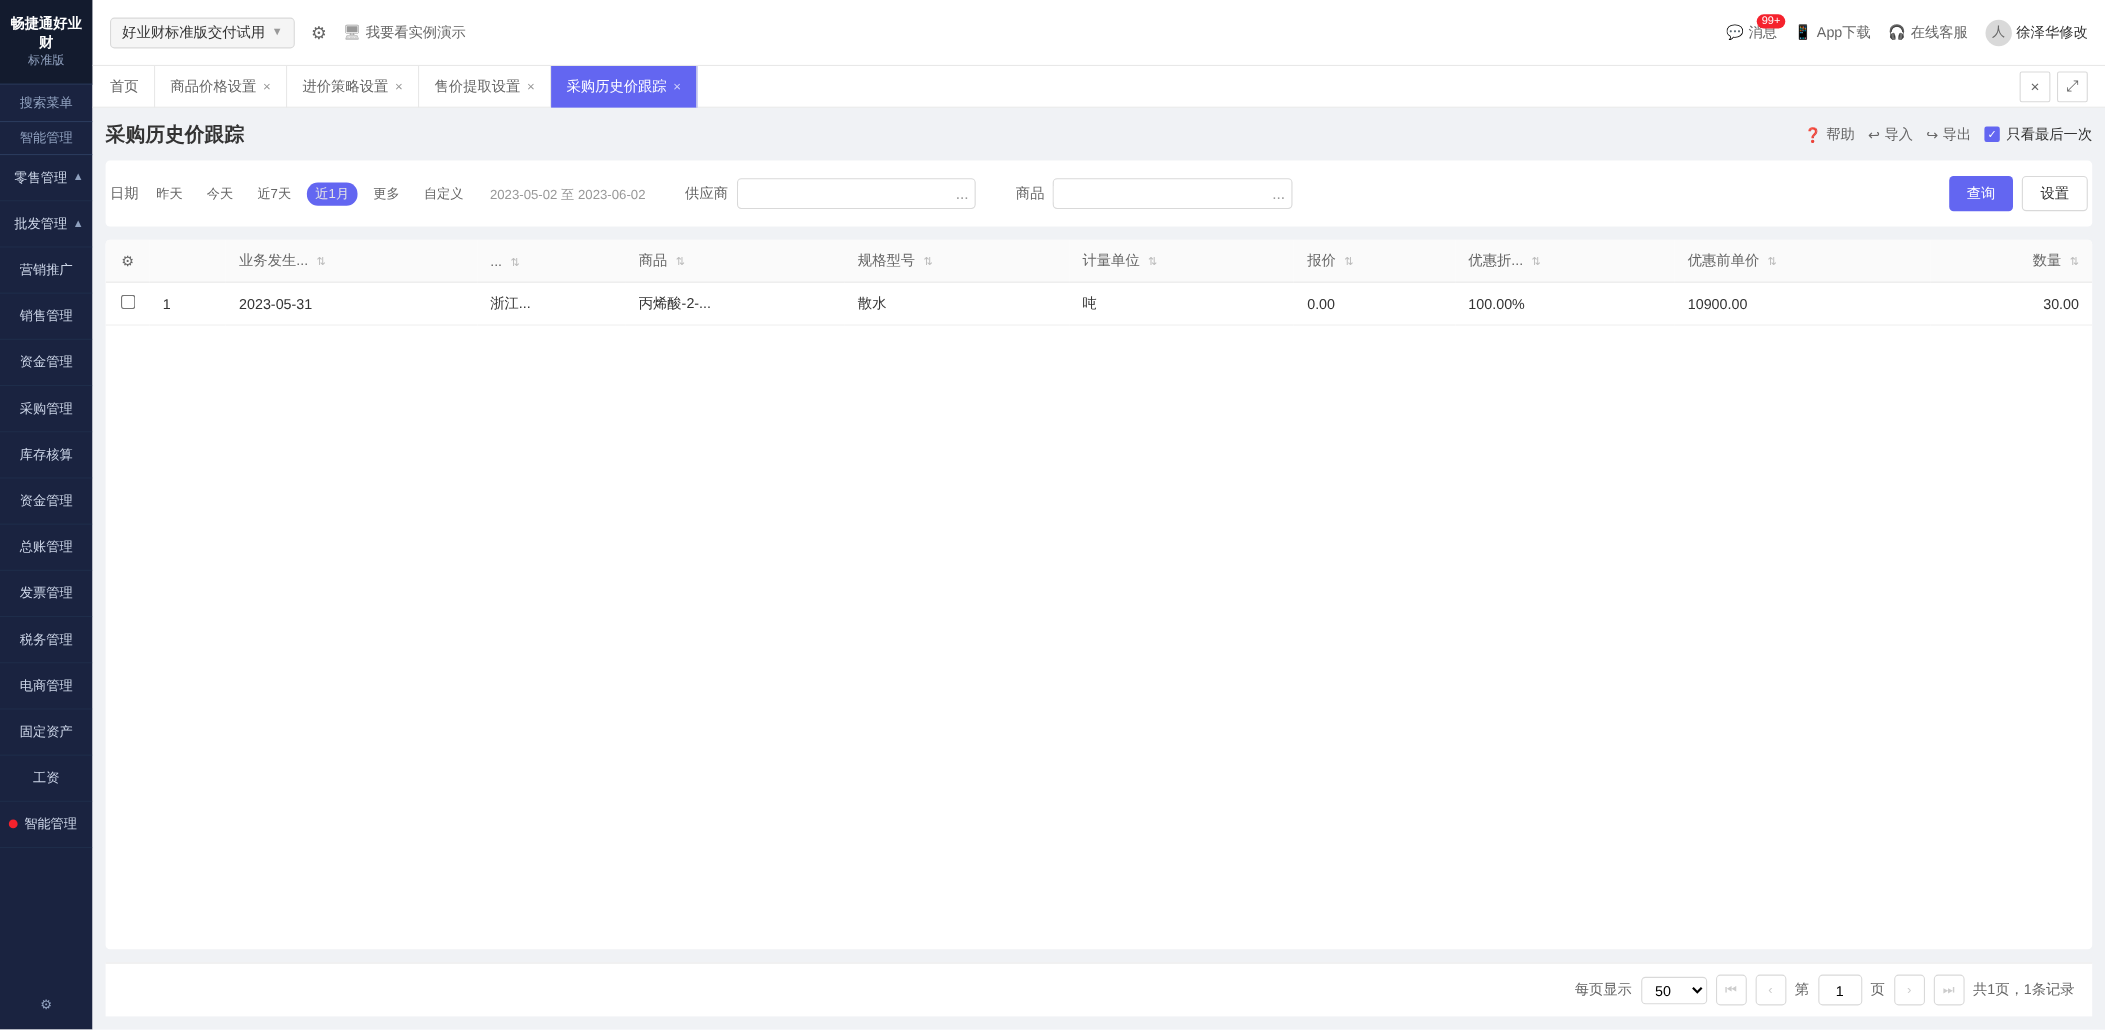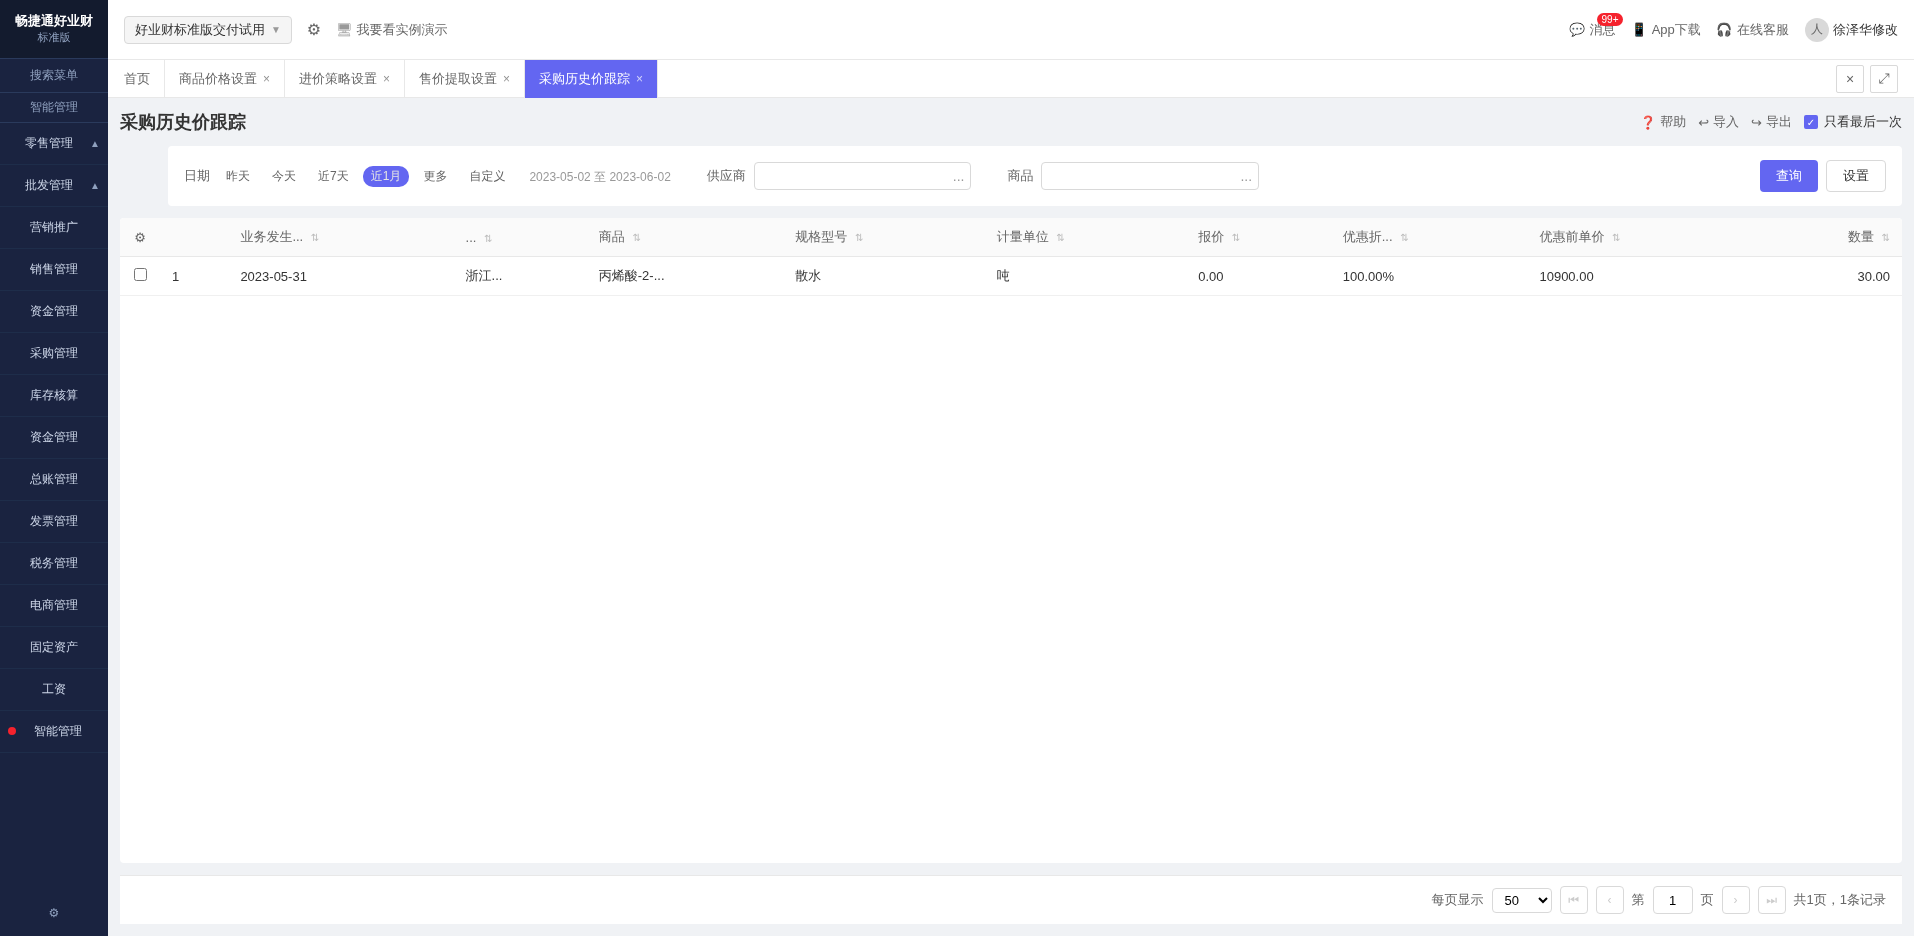--- a/index.html
+++ b/index.html
@@ -1,19 +1,19 @@
 <!DOCTYPE html>
 <html><head>
   <meta charset="utf-8">
   <style>
     * { box-sizing: border-box; margin: 0; padding: 0; }
     body { font-family: "Microsoft YaHei", "PingFang SC", sans-serif; font-size: 13px; background: #f0f2f5; color: #333; display: flex; height: 936px; overflow: hidden; }
 
     
-    .sidebar { width: 108px; background: #1a2340; color: #cdd6e8; display: flex; flex-direction: column; height: 100%; flex-shrink: 0; }
+    .sidebar { width: 84px; background: #1a2340; color: #cdd6e8; display: flex; flex-direction: column; height: 100%; flex-shrink: 0; }
     .sidebar-logo { padding: 12px 8px; background: #131b2e; text-align: center; font-size: 12px; color: #8fa0be; line-height: 1.4; border-bottom: 1px solid #2a3a5c; }
     .sidebar-logo .logo-title { color: #fff; font-size: 13px; font-weight: bold; }
     .sidebar-logo .logo-sub { color: #8fa0be; font-size: 11px; }
     .sidebar-search { padding: 8px; text-align: center; font-size: 12px; color: #8fa0be; cursor: pointer; border-bottom: 1px solid #2a3a5c; }
     .sidebar-nav { padding: 6px 8px; text-align: center; font-size: 12px; color: #8fa0be; cursor: pointer; border-bottom: 1px solid #2a3a5c; }
     .sidebar-menu { flex: 1; overflow-y: auto; }
     .sidebar-item { padding: 12px 8px; text-align: center; font-size: 12px; color: #cdd6e8; cursor: pointer; display: flex; align-items: center; justify-content: space-between; border-bottom: 1px solid #1e2d4a; }
     .sidebar-item-label { flex: 1; text-align: center; }
     .sidebar-item .arrow { font-size: 10px; color: #8fa0be; }
     .sidebar-bottom { padding: 10px 8px; text-align: center; }
@@ -52,21 +52,21 @@
     
     .page-header { display: flex; align-items: center; justify-content: space-between; }
     .page-title { font-size: 18px; font-weight: bold; color: #333; }
     .page-actions { display: flex; align-items: center; gap: 12px; }
     .page-action-link { display: flex; align-items: center; gap: 4px; font-size: 13px; color: #666; cursor: pointer; }
     .page-action-checkbox { display: flex; align-items: center; gap: 6px; font-size: 13px; color: #333; cursor: pointer; }
     .checkbox-icon { width: 14px; height: 14px; border: 2px solid #6366f1; background: #6366f1; border-radius: 2px; display: flex; align-items: center; justify-content: center; }
     .checkbox-icon::after { content: "✓"; color: #fff; font-size: 10px; }
 
     
-    .filter-panel { background: #fff; border-radius: 4px; padding: 14px 16px; display: flex; align-items: flex-end; gap: 20px; flex-wrap: wrap; margin-left: 48px; }
+    .filter-panel { background: #fff; border-radius: 4px; padding: 14px 4px; display: flex; align-items: flex-end; gap: 20px; flex-wrap: wrap; }
     .filter-row { display: flex; align-items: center; gap: 16px; width: 100%; }
     .filter-group { display: flex; align-items: center; gap: 8px; }
     .filter-label { font-size: 13px; color: #666; white-space: nowrap; }
     .filter-date-opts { display: flex; align-items: center; gap: 6px; }
     .filter-date-btn { padding: 2px 8px; font-size: 12px; color: #666; cursor: pointer; border-radius: 3px; }
     .filter-date-btn.active { background: #6366f1; color: #e5e5e5; border-radius: 10px; }
     .filter-date-range { font-size: 12px; color: #999; margin-top: 2px; }
     .filter-input-wrap { display: flex; align-items: center; border: 1px solid #d9d9d9; border-radius: 4px; background: #fff; height: 28px; min-width: 200px; }
     .filter-input { border: none; outline: none; font-size: 13px; padding: 0 8px; width: 100%; color: #333; }
     .filter-dots { color: #999; padding: 0 6px; font-size: 14px; cursor: pointer; }

